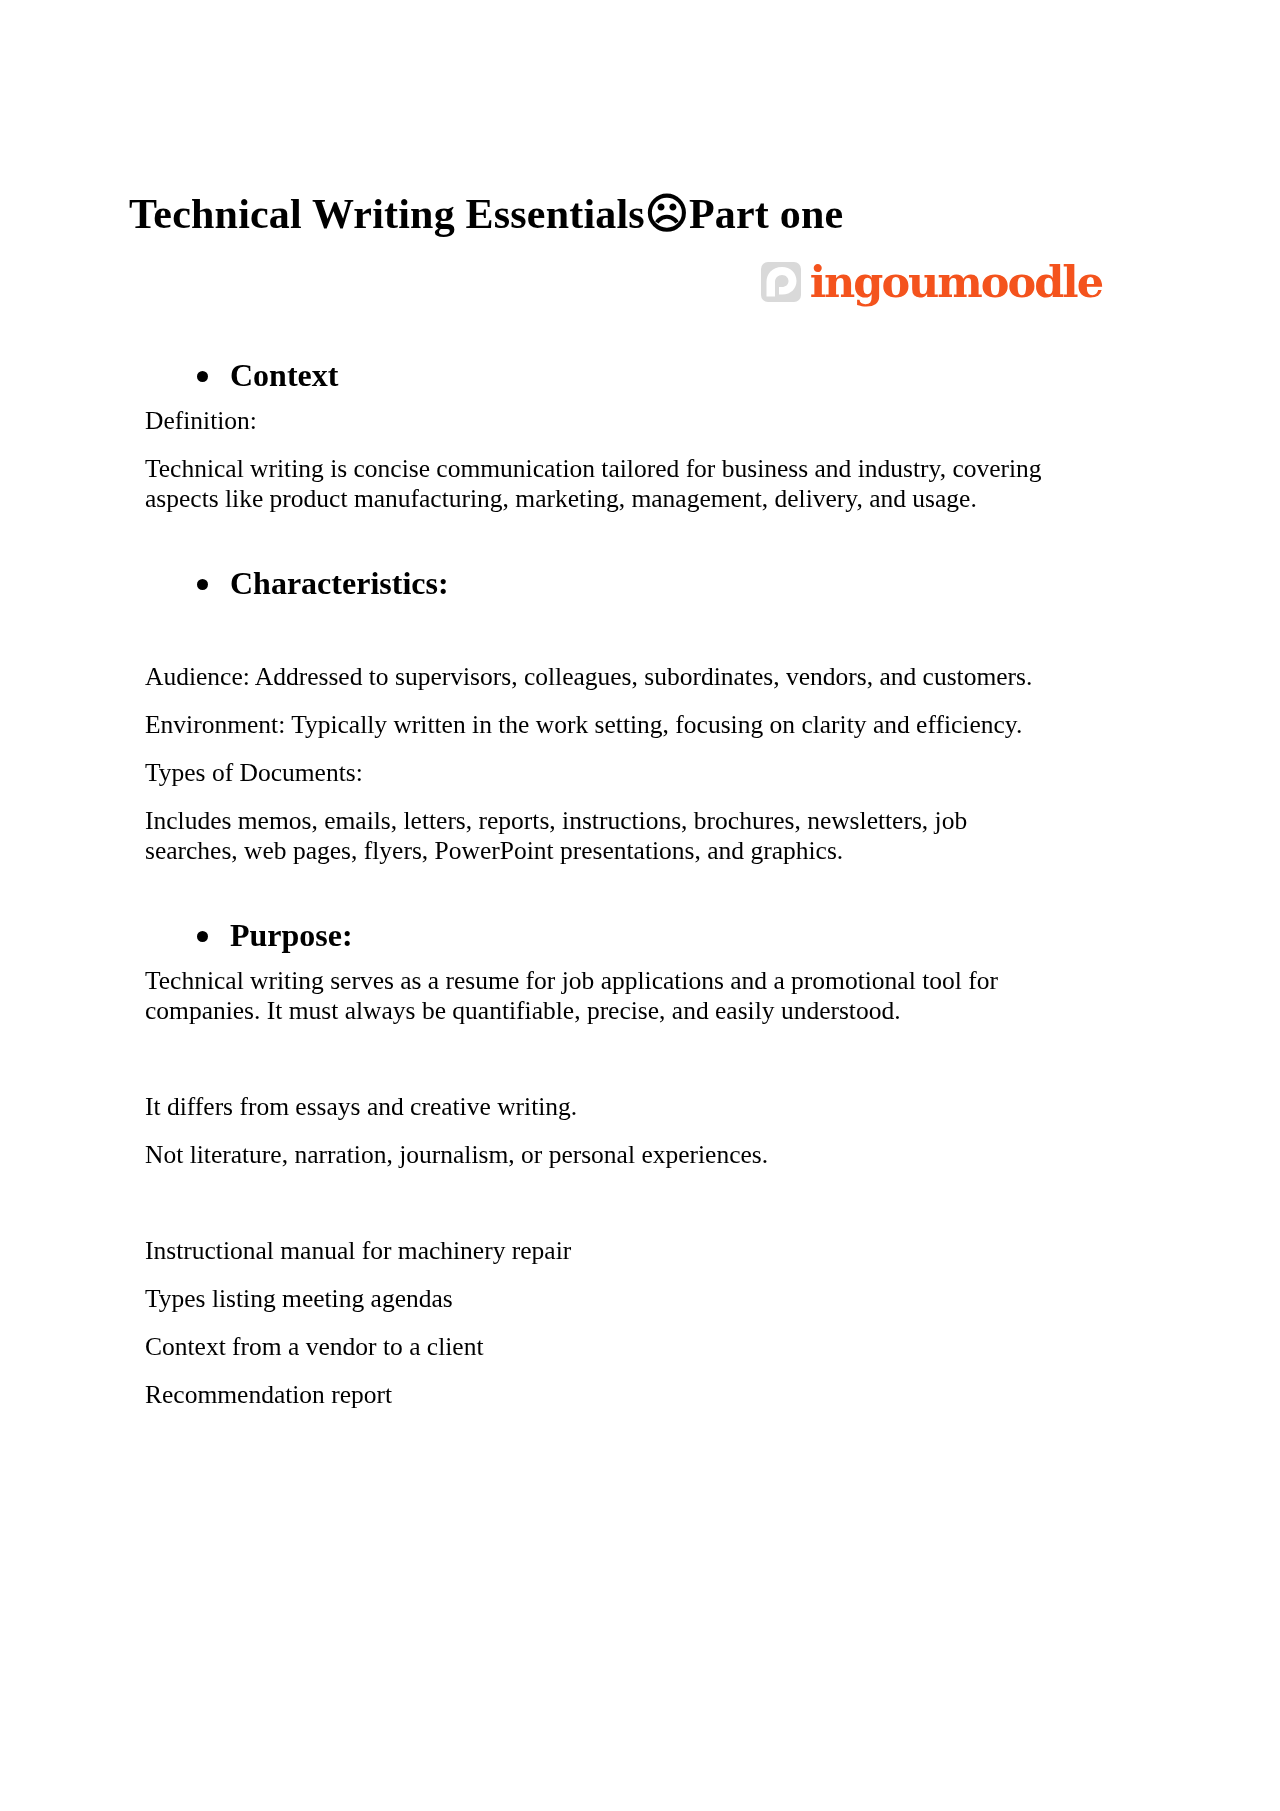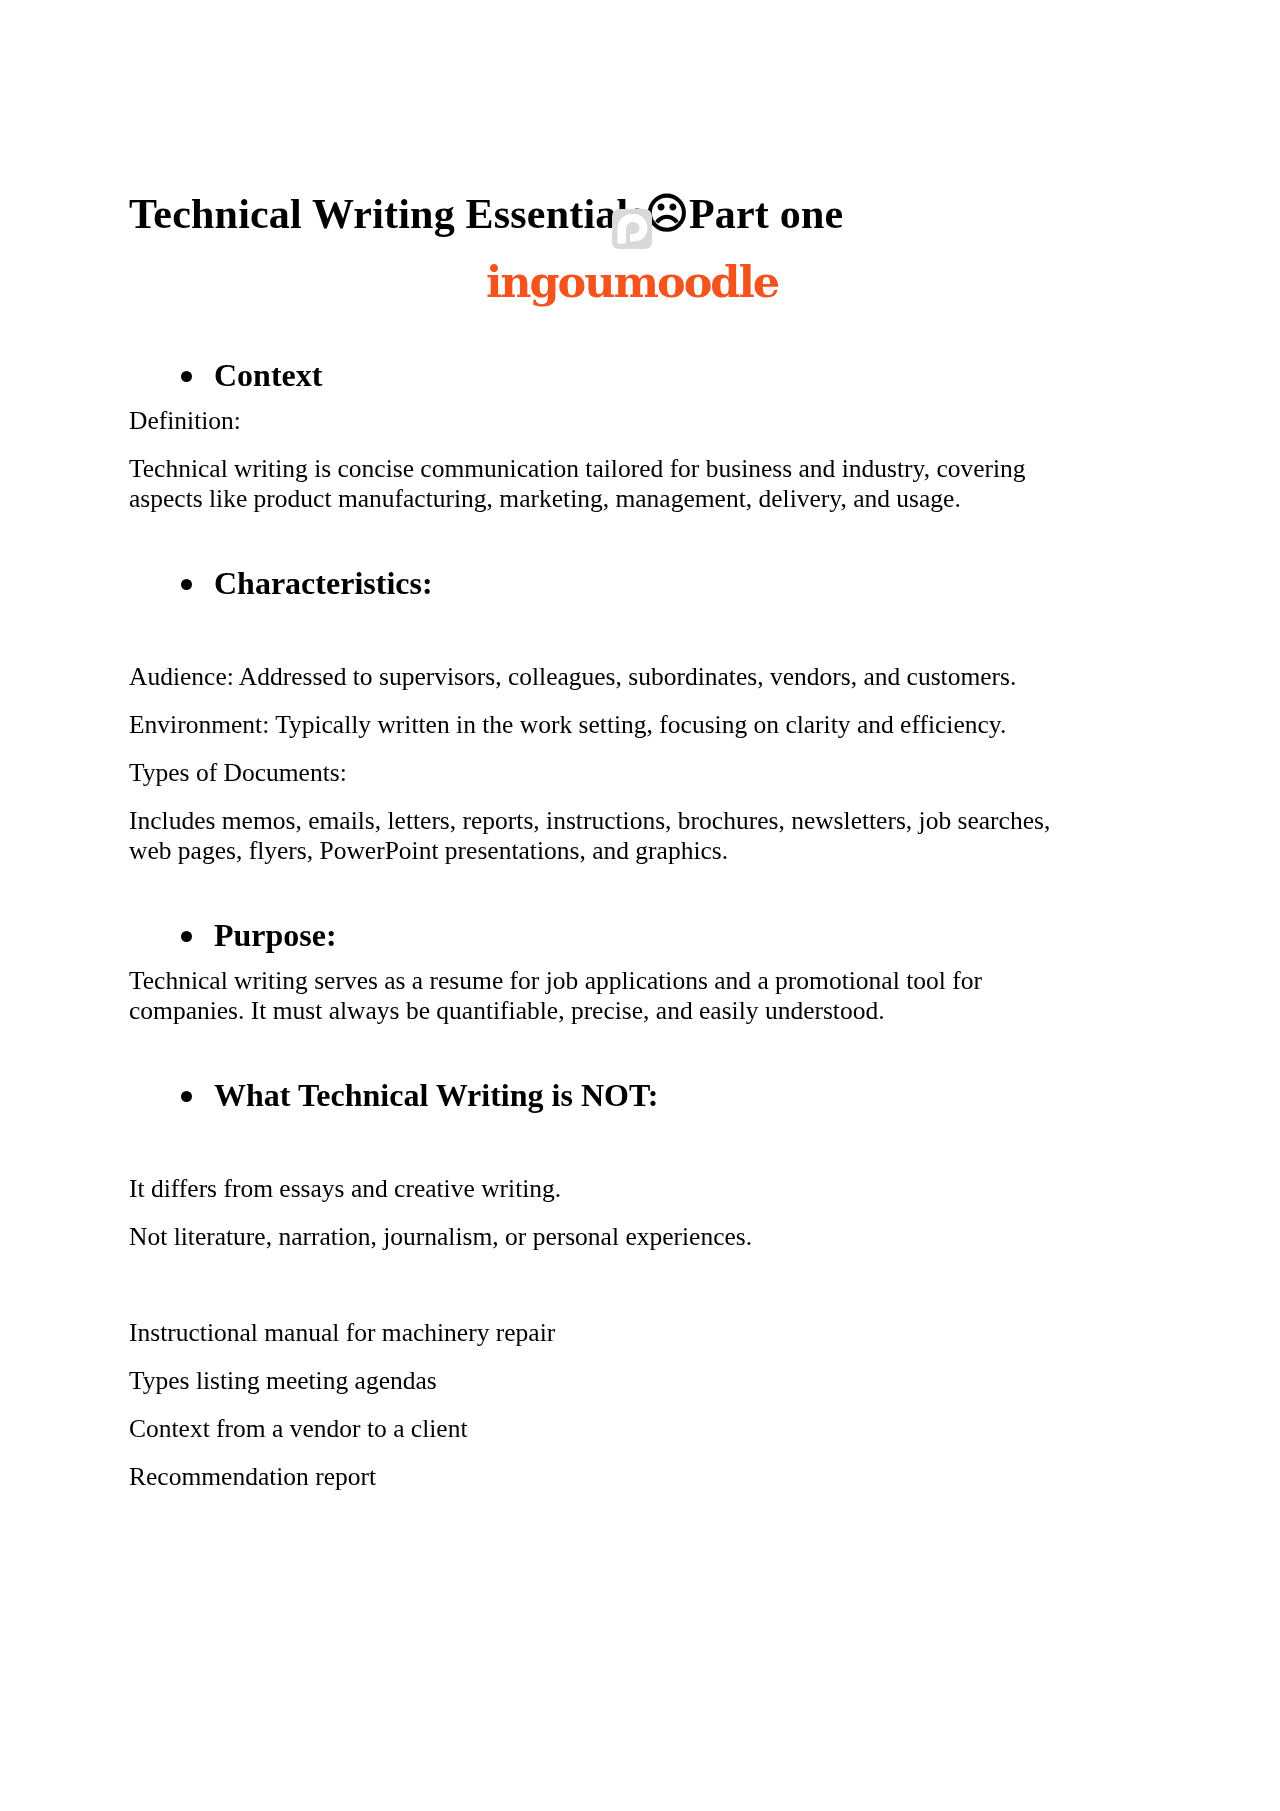--- a/index.html
+++ b/index.html
@@ -23,32 +23,31 @@
   }
   .logo-row {
     display:flex;
     justify-content:flex-end;
     align-items:center;
     gap:9px;
     position:relative;
     right:-33px;
     height:48px;
     margin:0;
-    flex-direction:column;
   }
   .logo-icon { width:40px; height:40px; display:inline-block; flex:0 0 auto; }
   .logo-icon svg { display:block; width:40px; height:40px; }
   .logo-text {
     font-family:"DejaVu Serif", serif;
     font-weight:bold;
     font-size:43px;
     line-height:48px;
     letter-spacing:-2px;
   }
-  section { margin:0; }
+  section { margin:16px; }
   .bullet-heading {
     display:flex;
     align-items:center;
     gap:22px;
     padding-left:52px;
     margin:50px 0 12px 0;
   }
   .bullet-heading .dot {
     width:11px; height:11px;
     border-radius:50%;
@@ -111,24 +110,20 @@
         <p class="body-par">Includes memos, emails, letters, reports, instructions, brochures, newsletters, job searches, web pages, flyers, PowerPoint presentations, and graphics.</p>
       </section>
       <section>
         <div class="bullet-heading">
           <span class="dot"></span>
           <h2>Purpose:</h2>
         </div>
         <p class="body-par">Technical writing serves as a resume for job applications and a promotional tool for companies. It must always be quantifiable, precise, and easily understood.</p>
       </section>
       <section>
-        <div class="bullet-heading">
-          <span class="dot"></span>
-          <h2>What Technical Writing is NOT:</h2>
-        </div>
         <p class="body-par blank">&nbsp;</p>
         <p class="body-par">It differs from essays and creative writing.</p>
         <p class="body-par">Not literature, narration, journalism, or personal experiences.</p>
         <p class="body-par blank">&nbsp;</p>
         <p class="body-par">Instructional manual for machinery repair</p>
         <p class="body-par">Types listing meeting agendas</p>
         <p class="body-par">Context from a vendor to a client</p>
         <p class="body-par">Recommendation report</p>
       </section>
     </div>

